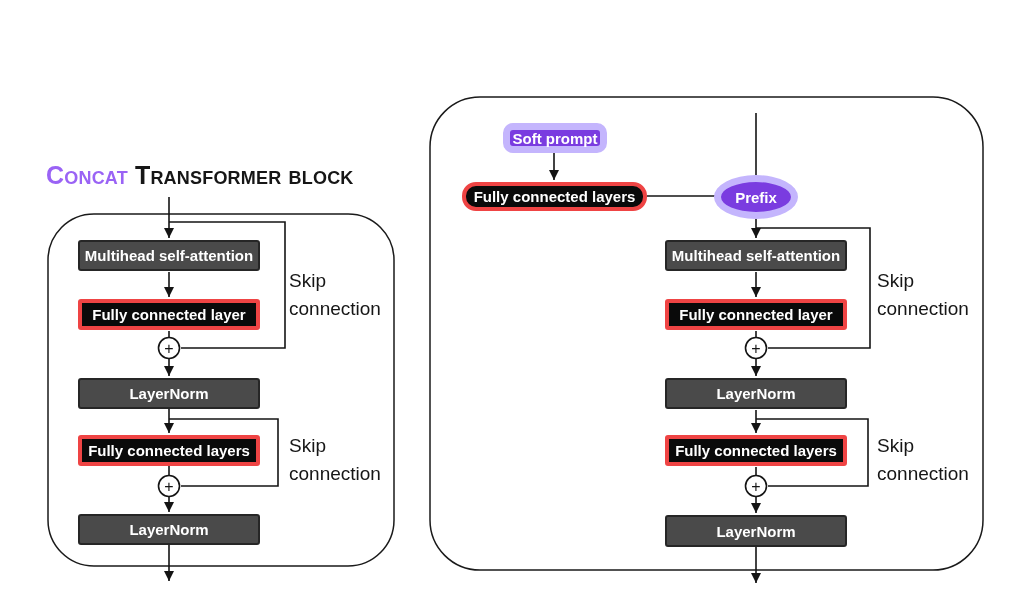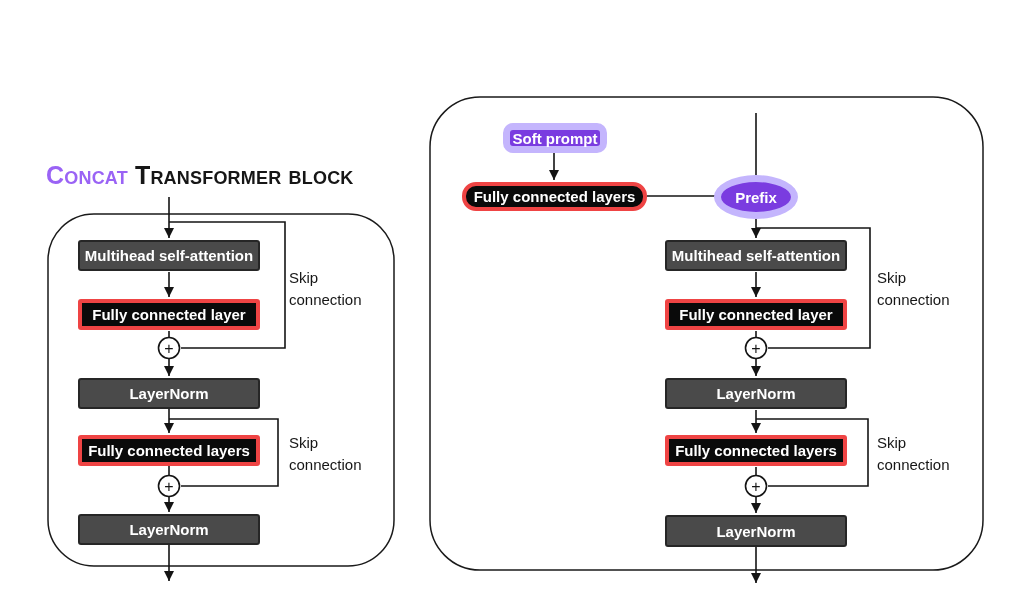--- a/index.html
+++ b/index.html
@@ -11,21 +11,21 @@
   .title .semibold{color:#161616;font-weight:600;}
   .title .regular{color:#161616;font-weight:400;}
   .title .gap{margin-right:.28em;}
   .box{position:absolute;z-index:2;display:flex;align-items:center;justify-content:center;
     color:#ffffff;font-weight:700;font-size:15px;border-radius:3px;box-sizing:border-box;
     white-space:nowrap;}
   .gray{background:var(--node-gray,#4a4a4a);border:2px solid #262626;}
   .black{background:var(--node-black,#0a0a0a);border:4px solid #ef4444;}
   .purple{background:var(--node-purple,#7a3ce0);border:7px solid #c4b5fd;}
   .ellipse{border-radius:50%;}
-  .skip{position:absolute;z-index:2;width:94px;font-size:15px;line-height:1.45;color:#161616;}
+  .skip{position:absolute;z-index:2;width:94px;font-size:19px;line-height:1.45;color:#161616;}
 </style>
 </head>
 <body>
 
 <div class="stage">
 
   <svg class="wires" width="1024" height="604" viewBox="0 0 1024 604">
     <defs>
       <marker id="ah" markerUnits="userSpaceOnUse" markerWidth="11" markerHeight="11" refX="10" refY="5" orient="auto">
         <path d="M0 0 L10 5 L0 10 Z" fill="#141414"></path>

